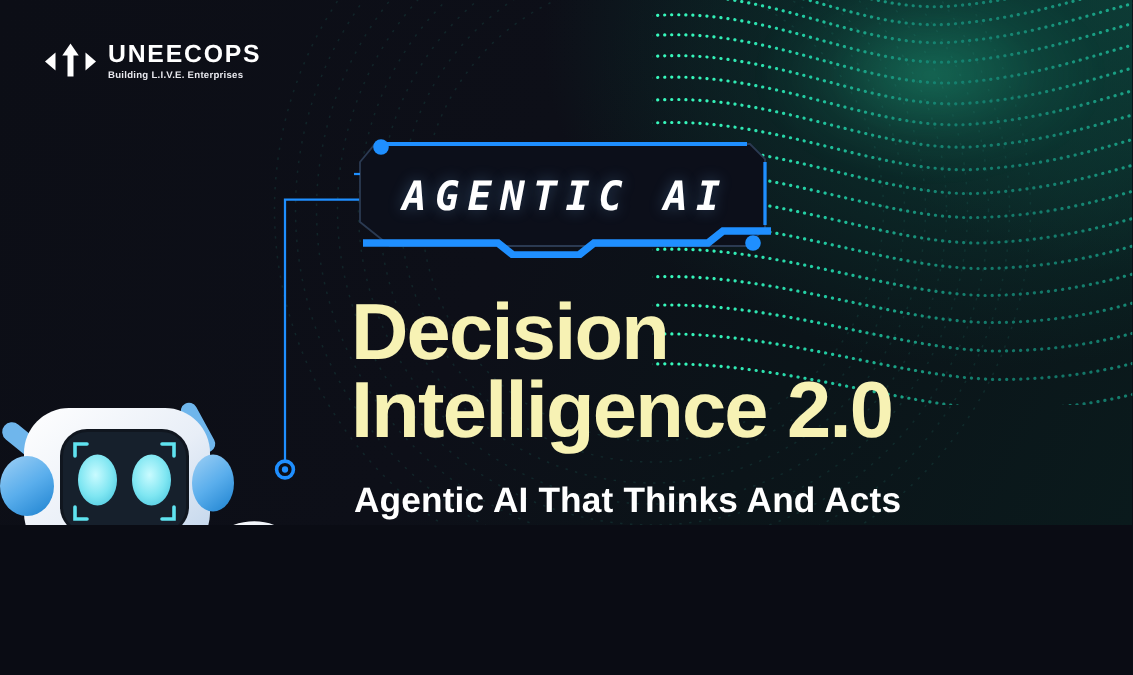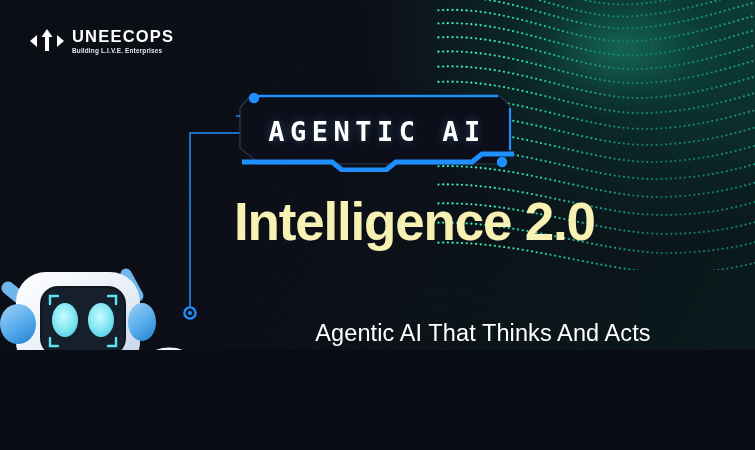--- a/index.html
+++ b/index.html
@@ -51,33 +51,33 @@
   
   .badge{
     position:absolute;left:236px;top:92px;width:278px;height:80px;
   }
   .badge svg{position:absolute;inset:0;}
   .badge-label{
     position:absolute;inset:0;display:flex;align-items:center;justify-content:center;
     color:#ffffff;font-size:27px;font-weight:700;letter-spacing:5.5px;
     font-family:"DejaVu Sans Mono","Liberation Mono",monospace;
     text-shadow:0 0 10px rgba(120,190,255,.30);
-    padding-left:4px;padding-bottom:2px;box-sizing:border-box;
+    padding-left:4px;padding-bottom:2px;box-sizing:border-box;font-style:italic;
   }
 
   
   .headline{
     position:absolute;left:234px;top:196px;width:470px;
     color:#f7f2b4;font-size:53px;font-weight:700;line-height:0.98;
     letter-spacing:-1.2px;
   }
   .headline .l2{display:block;}
   .subhead{
-    position:absolute;left:248px;top:320px;width:470px;
-    color:#ffffff;font-size:23.5px;font-weight:400;letter-spacing:.1px;text-align:center;
+    position:absolute;left:236px;top:320px;width:470px;
+    color:#ffffff;font-size:23.5px;font-weight:700;letter-spacing:.1px;
   }
 
   
   .robot{position:absolute;left:-8px;top:248px;width:215px;height:205px;}
 </style>
 </head>
 <body>
 
 <div class="banner">
 
@@ -162,20 +162,21 @@
 
       <circle cx="18" cy="6" r="5.2" fill="#1f8fff"></circle>
       <circle cx="266" cy="70" r="5.2" fill="#1f8fff"></circle>
 
       <path d="M4,24 L-12,24" stroke="#1f8fff" stroke-width="1.5" fill="none"></path>
     </svg>
     <div class="badge-label">AGENTIC AI</div>
   </div>
 
   <div class="headline">
+    <span>Decision</span>
     <span class="l2">Intelligence 2.0</span>
   </div>
 
   <div class="subhead">Agentic AI That Thinks And Acts</div>
 
   <svg class="robot" viewBox="0 0 215 205">
     <defs>
       <linearGradient id="bodyG" x1="0" y1="0" x2="1" y2="1">
         <stop offset="0%" stop-color="#ffffff"></stop>
         <stop offset="55%" stop-color="#e8eef7"></stop>

